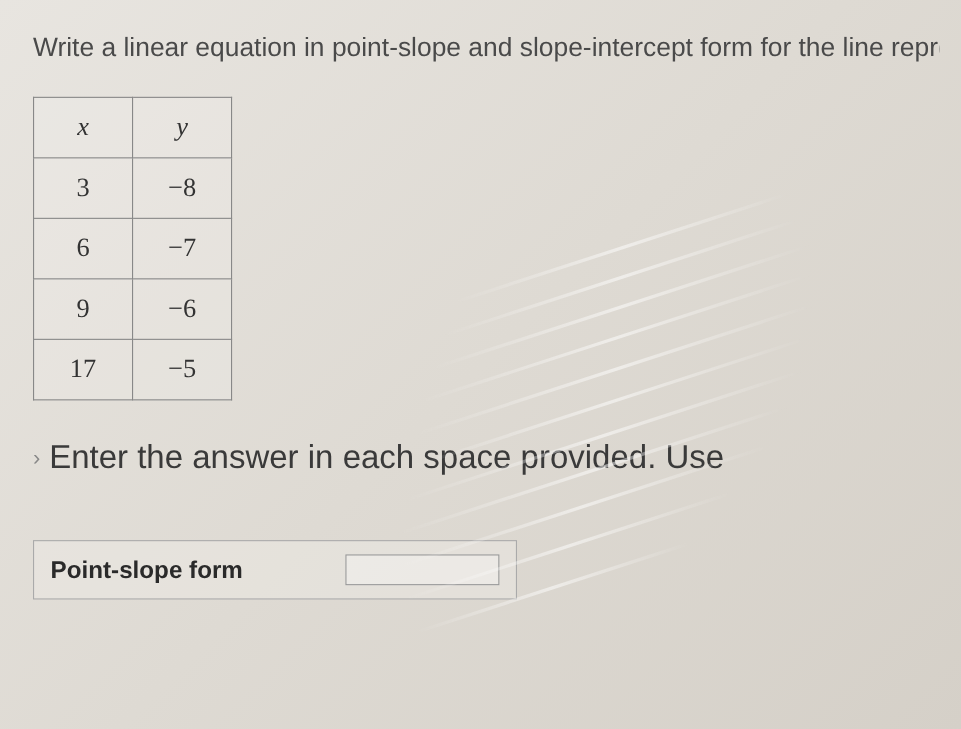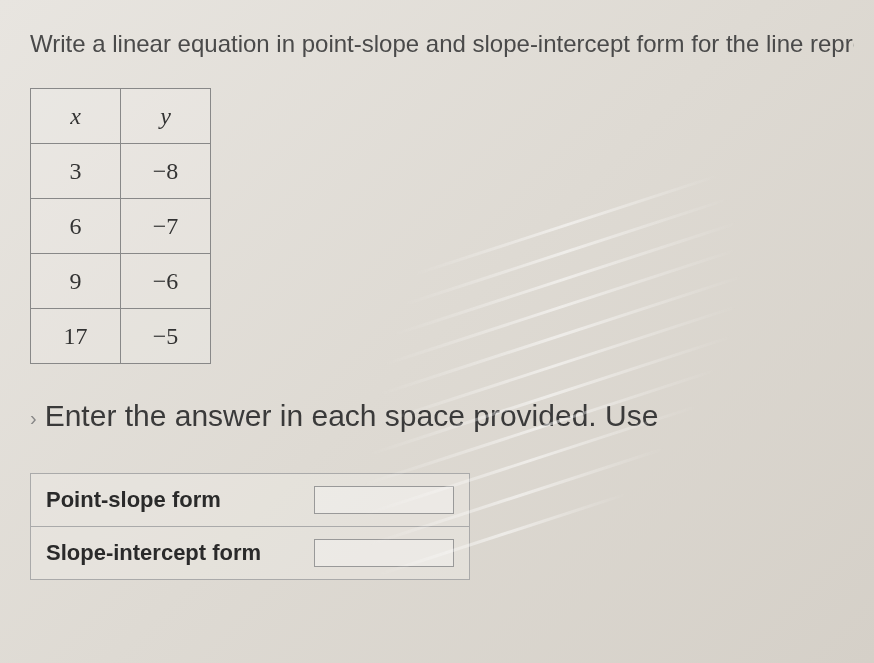--- a/index.html
+++ b/index.html
@@ -39,21 +39,21 @@
       font-family: 'Times New Roman', serif;
       background: rgba(255,255,255,0.15);
     }
     .data-table th {
       font-style: italic;
       font-weight: normal;
     }
     .instruction {
       font-size: 30px;
       color: #3a3a3a;
-      margin-bottom: 40px;
+      margin-bottom: 58px;
       white-space: nowrap;
       overflow: hidden;
     }
     .chevron {
       font-size: 20px;
       color: #888;
       margin-right: 8px;
       vertical-align: middle;
     }
     .answer-area {
@@ -134,24 +134,20 @@
 
 <div class="instruction">
   <span class="chevron">›</span><span>Enter the answer in each space provided. Use</span>
 </div>
 
 <div class="answer-area">
   <div class="answer-row">
     <span class="answer-label">Point-slope form</span>
     <input type="text" class="answer-input" value="" style="">
   </div>
-  <div class="answer-row">
-    <span class="answer-label">Slope-intercept form</span>
-    <input type="text" class="answer-input" value="" style="">
-  </div>
 </div>
 
 <div class="light-streaks">
   <div class="streak" style="top:40px; left:60px; width:320px;"></div>
   <div class="streak" style="top:70px; left:50px; width:340px;"></div>
   <div class="streak" style="top:100px; left:40px; width:360px;"></div>
   <div class="streak" style="top:130px; left:30px; width:370px;"></div>
   <div class="streak" style="top:160px; left:25px; width:380px;"></div>
   <div class="streak" style="top:190px; left:20px; width:380px;"></div>
   <div class="streak" style="top:220px; left:15px; width:380px;"></div>

